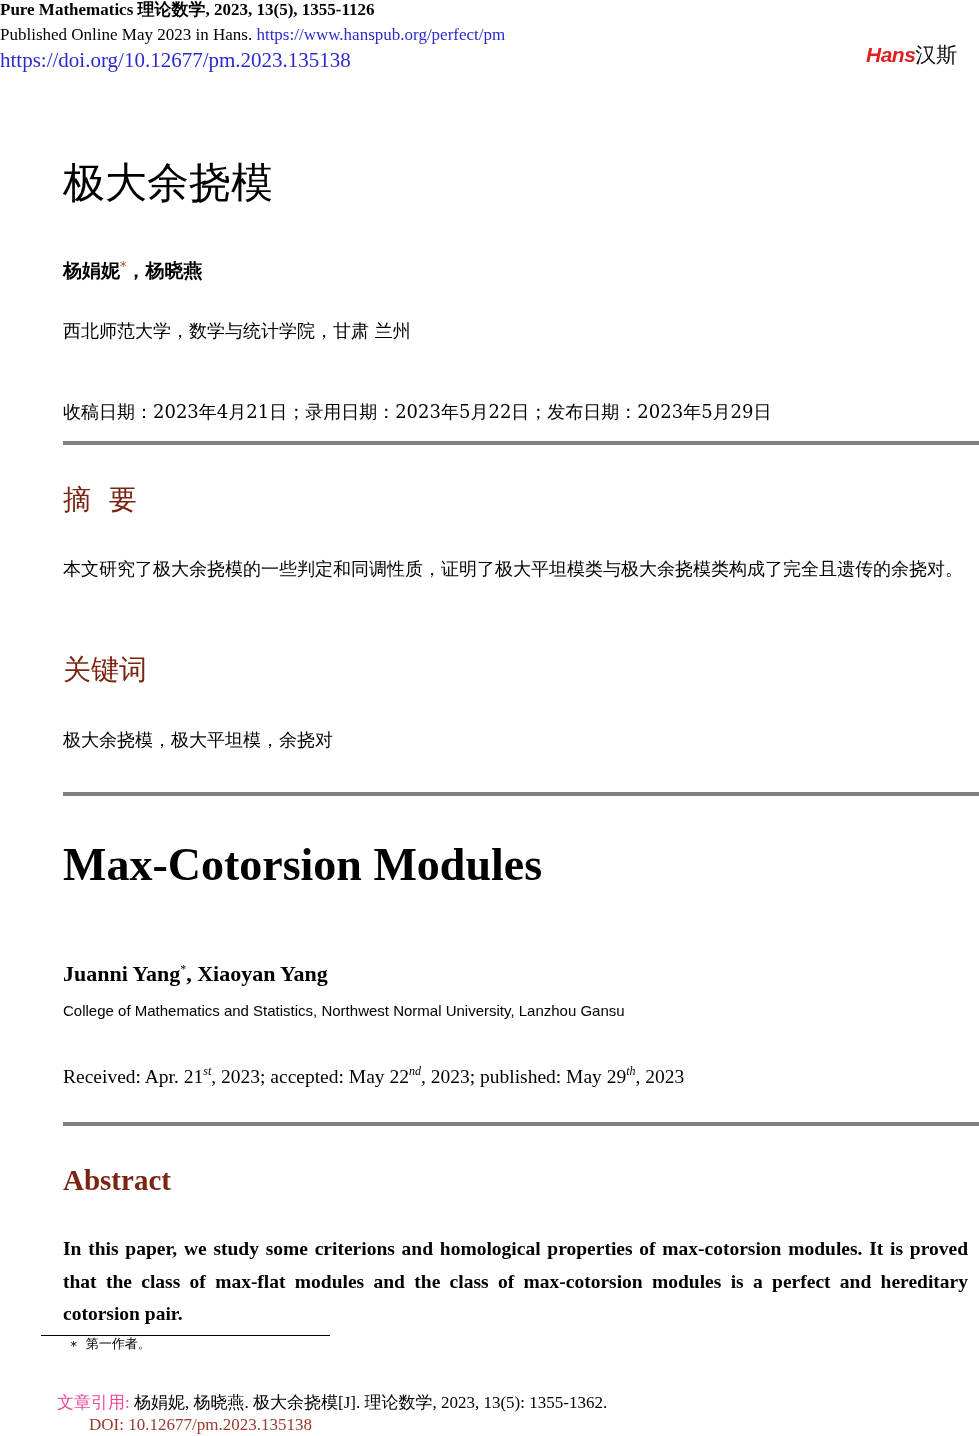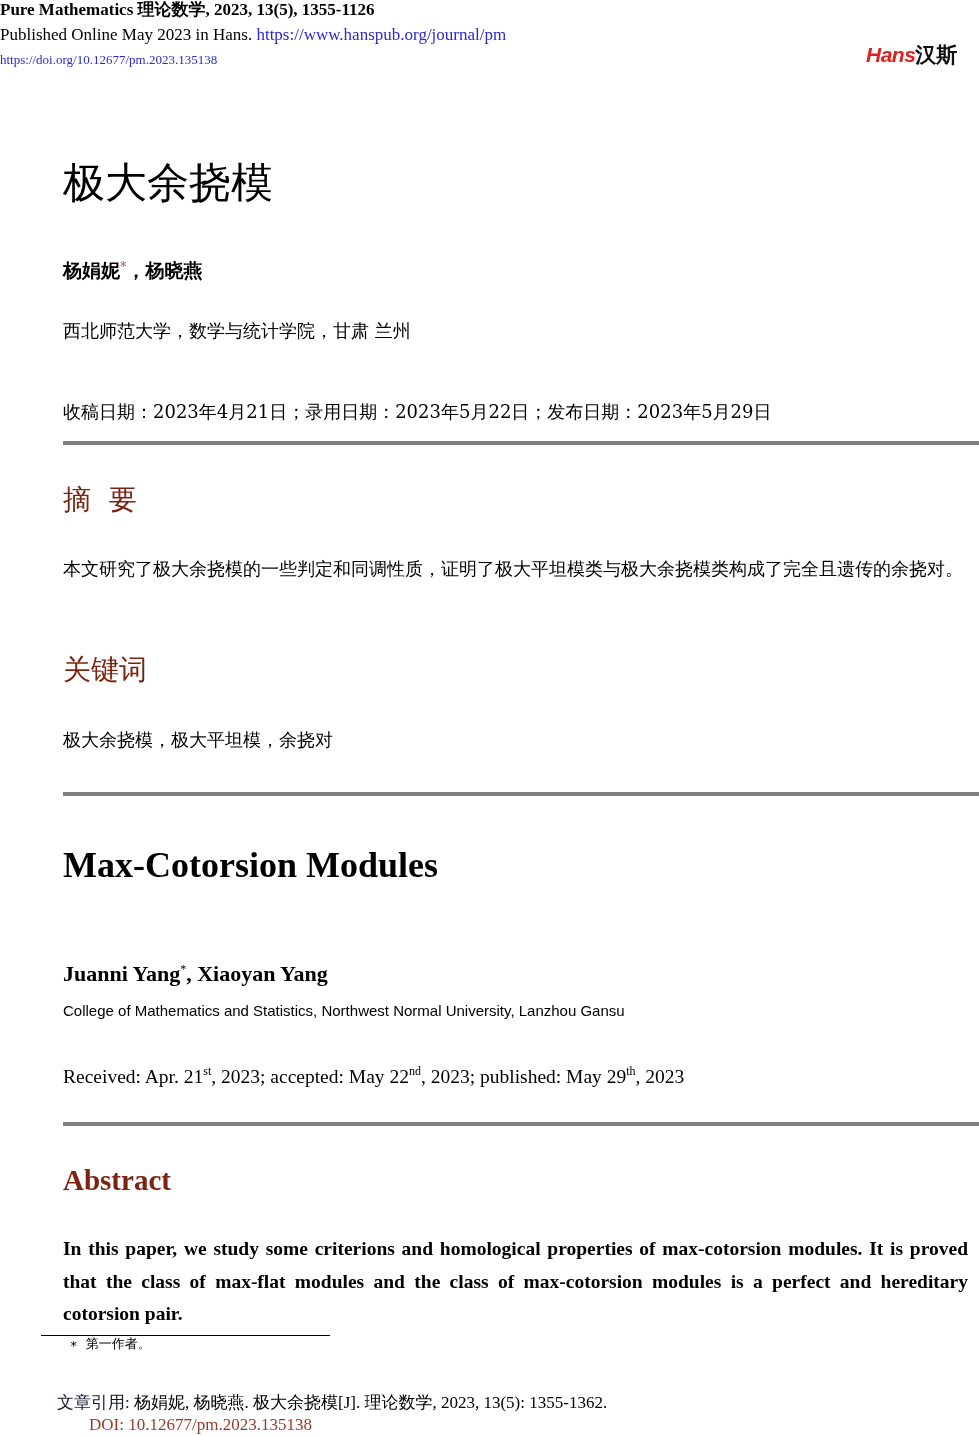--- a/index.html
+++ b/index.html
@@ -1,53 +1,53 @@
 <!DOCTYPE html>
 <html><head>
 <meta charset="utf-8">
 <style>
   html, body { margin: 0; padding: 0; background: #ffffff; }
   body { width: 979px; height: 1436px; position: relative; overflow: hidden; color: #000; font-family: "DejaVu Serif", serif; }
   .abs { position: absolute; white-space: nowrap; }
   .hdr1 { left: 0; top: 0; font-family: "Liberation Serif", serif; font-size: 17px; font-weight: bold; line-height: 20px; }
   .hdr2 { left: 0; top: 25px; font-family: "Liberation Serif", serif; font-size: 17px; line-height: 20px; }
-  .hdr3 { left: 0; top: 50px; font-family: "Liberation Serif", serif; font-size: 13px; line-height: 20px; }
+  .hdr3 { left: 0; top: 50px; font-family: "Liberation Serif", serif; font-size: 21px; line-height: 20px; }
   .link { color: #2a2ad0; }
   .logo { left: 866px; top: 42px; font-family: "Liberation Sans", sans-serif; font-size: 21px; line-height: 26px; }
   .logo .en { color: #e02020; font-weight: bold; font-style: italic; letter-spacing: -0.5px; }
-  .logo .cn { color: #111; font-weight: bold; }
+  .logo .cn { color: #111; font-weight: normal; }
   .cn-title { left: 63px; top: 158px; font-family: "DejaVu Sans", sans-serif; font-size: 42px; line-height: 50px; }
   .cn-authors { left: 63px; top: 254px; font-family: "DejaVu Serif", serif; font-size: 19px; font-weight: bold; line-height: 26px; }
   .star-red { color: #a05040; font-weight: normal; font-size: 13px; vertical-align: 6px; }
   .cn-aff { left: 63px; top: 318px; font-family: "DejaVu Serif", serif; font-size: 18px; line-height: 26px; }
   .cn-dates { left: 63px; top: 378px; font-family: "DejaVu Serif", serif; font-size: 18px; line-height: 26px; margin-top: 21px; }
   .rule { position: absolute; left: 63px; right: 0; height: 4px; background: #808080; }
   .sec-cn { left: 63px; font-family: "DejaVu Sans", sans-serif; font-size: 28px; color: #7b2412; line-height: 36px; }
   .body-cn { left: 63px; font-family: "DejaVu Sans", sans-serif; font-size: 18px; line-height: 32px; width: 905px; white-space: normal; }
-  .en-title { left: 63px; top: 838px; font-family: "Liberation Serif", serif; font-size: 36px; font-weight: bold; line-height: 54px; }
+  .en-title { left: 63px; top: 838px; font-family: "Liberation Serif", serif; font-size: 46px; font-weight: bold; line-height: 54px; }
   .en-authors { left: 63px; top: 934px; font-family: "Liberation Serif", serif; font-size: 22px; font-weight: bold; line-height: 28px; margin-top: 21px; }
   .en-authors sup { font-size: 12px; font-weight: normal; }
   .en-aff { left: 63px; top: 998px; font-family: Liberation Sans, sans-serif; font-size: 15px; line-height: 26px; }
   .en-dates { left: 63px; top: 1058px; font-family: "Liberation Serif", serif; font-size: 19.5px; line-height: 26px; }
-  .en-dates sup { font-size: 12px; }
+  .en-dates sup { font-size: 12px; font-style: italic; }
   .en-abs-h { left: 63px; top: 1162px; font-family: "Liberation Serif", serif; font-size: 29px; font-weight: bold; color: #7b2412; line-height: 36px; }
   .en-abs { left: 63px; top: 1233px; width: 905px; white-space: normal; font-family: "Liberation Serif", serif; font-size: 19.5px; font-weight: bold; line-height: 32.5px; text-align: justify; text-align-last: left; }
   .fn-rule { position: absolute; left: 41px; top: 1335px; width: 289px; height: 1px; background: #000; }
   .fn { left: 70px; top: 1336px; font-family: Liberation Mono, monospace; font-size: 13px; line-height: 18px; }
   .cite1 { left: 57px; top: 1392px; font-family: "Liberation Serif", serif; font-size: 17px; line-height: 22px; }
   .cite2 { left: 57px; top: 1414px; font-family: "Liberation Serif", serif; font-size: 17px; line-height: 22px; color: #9a3a2a; margin-left: 32px; }
-  .cite-label { color: #0f172a; }
+  .cite-label { color: #ec4899; }
 </style>
 </head>
 <body>
 
 <div class="abs hdr1">Pure Mathematics 理论数学, 2023, 13(5), 1355-1126</div>
 <div class="abs hdr2">
   <span>Published Online May 2023 in Hans.</span>
-  <a class="link">https://www.hanspub.org/journal/pm</a>
+  <a class="link">https://www.hanspub.org/perfect/pm</a>
 </div>
 <div class="abs hdr3">
   <a class="link">https://doi.org/10.12677/pm.2023.135138</a>
 </div>
 <div class="abs logo">
   <span class="en">Hans</span><span class="cn">汉斯</span>
 </div>
 
 <div class="abs cn-title">极大余挠模</div>
 <div class="abs cn-authors">

